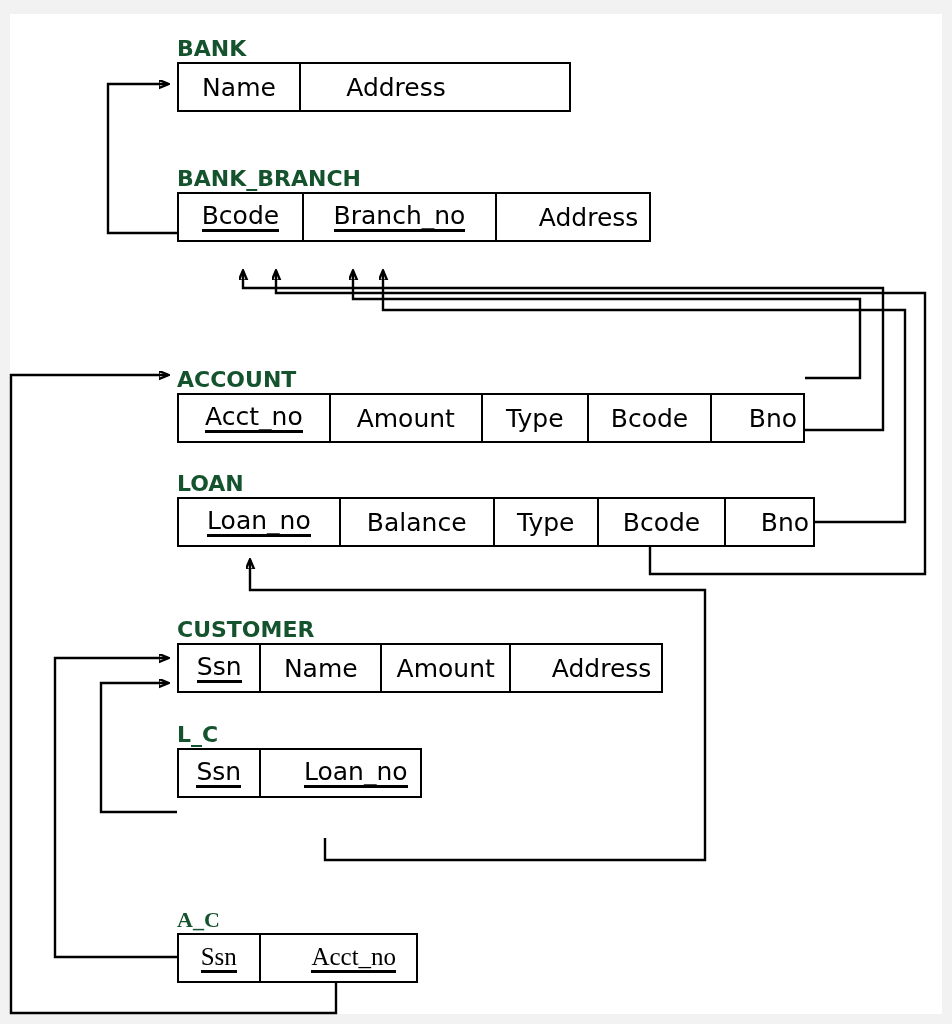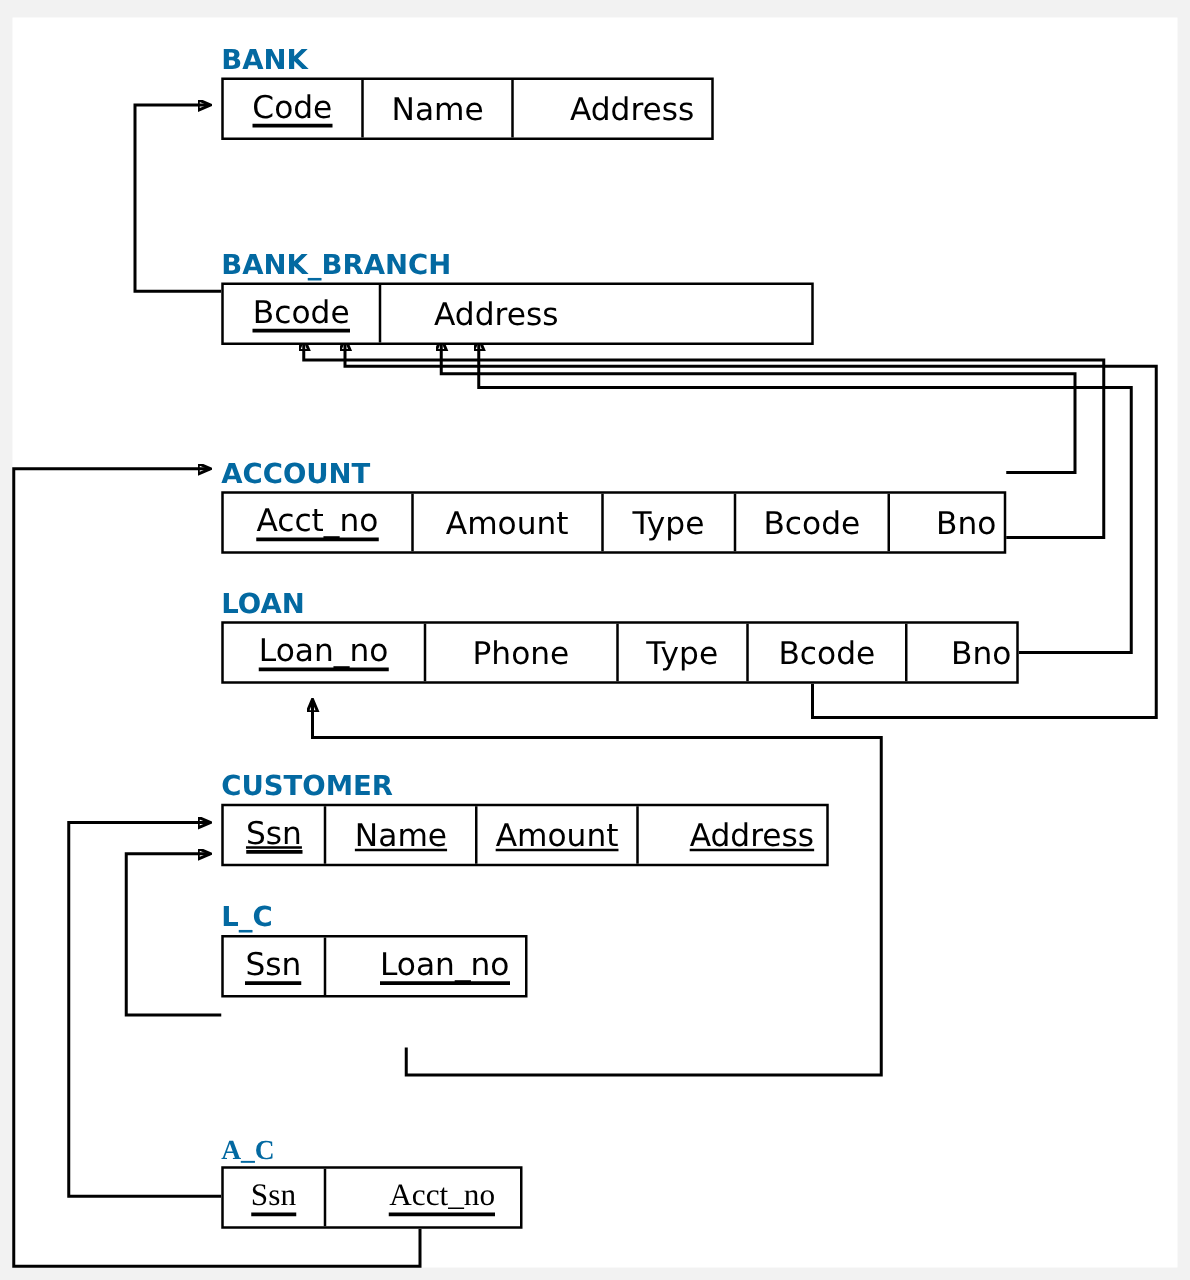--- a/index.html
+++ b/index.html
@@ -2,21 +2,21 @@
 <html><head>
 <meta charset="utf-8">
 <style>
   html,body{margin:0;padding:0;background:#f2f2f2;}
   body{font-family:"DejaVu Sans","Liberation Sans",sans-serif;}
   #page{position:relative;width:952px;height:1024px;background:#f2f2f2;overflow:hidden;}
   #canvas{position:absolute;left:10px;top:14px;width:932px;height:1000px;background:#ffffff;}
   .tbl{position:absolute;}
   .tbl .tname{
     position:absolute;left:0;bottom:100%;margin-bottom:2px;
-    font-weight:bold;font-size:22px;color:#0369a1;white-space:nowrap;line-height:1.05;
+    font-weight:bold;font-size:22px;color:#14532d;white-space:nowrap;line-height:1.05;
   }
   .row{display:flex;border:2px solid #000;background:#fff;height:100%;box-sizing:border-box;}
   .cell{
     display:flex;align-items:center;justify-content:center;
     border-right:2px solid #000;box-sizing:border-box;
     font-size:25px;color:#000;padding:0 6px;white-space:nowrap;
   }
   .cell:last-child{border-right:none;padding-left:37px;}
   .cell.pk span{border-bottom:3px solid #000;padding-bottom:1px;line-height:1.0;}
   svg.links{position:absolute;left:0;top:0;width:952px;height:1024px;pointer-events:none;}
@@ -50,37 +50,37 @@
     <path d="M177,812 L101,812 L101,683 L168,683" marker-end="url(#ar)"></path>
 
     <path d="M177,957 L55,957 L55,658 L168,658" marker-end="url(#ar)"></path>
 
     <path d="M336,983 L336,1013 L11,1013 L11,375 L168,375" marker-end="url(#ar)"></path>
   </svg>
 
   <div class="tbl" style="left:177px;top:62px;width:394px;height:50px;">
     <div class="tname">BANK</div>
     <div class="row">
-      <div class="cell pk" style="width:113px">
-          <span>Code</span>
-        </div>
       <div class="cell" style="width:122px">
           <span>Name</span>
         </div>
       <div class="cell" style="width:159px">
           <span>Address</span>
         </div>
     </div>
   </div>
 
-  <div class="tbl" style="left:177px;top:226px;width:474px;height:50px;">
+  <div class="tbl" style="left:177px;top:192px;width:474px;height:50px;">
     <div class="tname">BANK_BRANCH</div>
     <div class="row">
       <div class="cell pk" style="width:126px">
           <span>Bcode</span>
+        </div>
+      <div class="cell pk" style="width:195px">
+          <span>Branch_no</span>
         </div>
       <div class="cell" style="width:153px">
           <span>Address</span>
         </div>
     </div>
   </div>
 
   <div class="tbl" style="left:177px;top:353px;width:628px;height:50px;margin-top:40px;">
     <div class="tname">ACCOUNT</div>
     <div class="row">
@@ -102,35 +102,35 @@
     </div>
   </div>
 
   <div class="tbl" style="left:177px;top:497px;width:638px;height:50px;">
     <div class="tname">LOAN</div>
     <div class="row">
       <div class="cell pk" style="width:163px">
           <span>Loan_no</span>
         </div>
       <div class="cell" style="width:155px">
-          <span>Phone</span>
+          <span>Balance</span>
         </div>
       <div class="cell" style="width:105px">
           <span>Type</span>
         </div>
       <div class="cell" style="width:128px">
           <span>Bcode</span>
         </div>
       <div class="cell" style="width:87px">
           <span>Bno</span>
         </div>
     </div>
   </div>
 
-  <div class="tbl" style="left:177px;top:643px;width:486px;height:50px;text-decoration:underline;">
+  <div class="tbl" style="left:177px;top:643px;width:486px;height:50px;">
     <div class="tname">CUSTOMER</div>
     <div class="row">
       <div class="cell pk" style="width:83px">
           <span>Ssn</span>
         </div>
       <div class="cell" style="width:122px">
           <span>Name</span>
         </div>
       <div class="cell" style="width:130px">
           <span>Amount</span>

